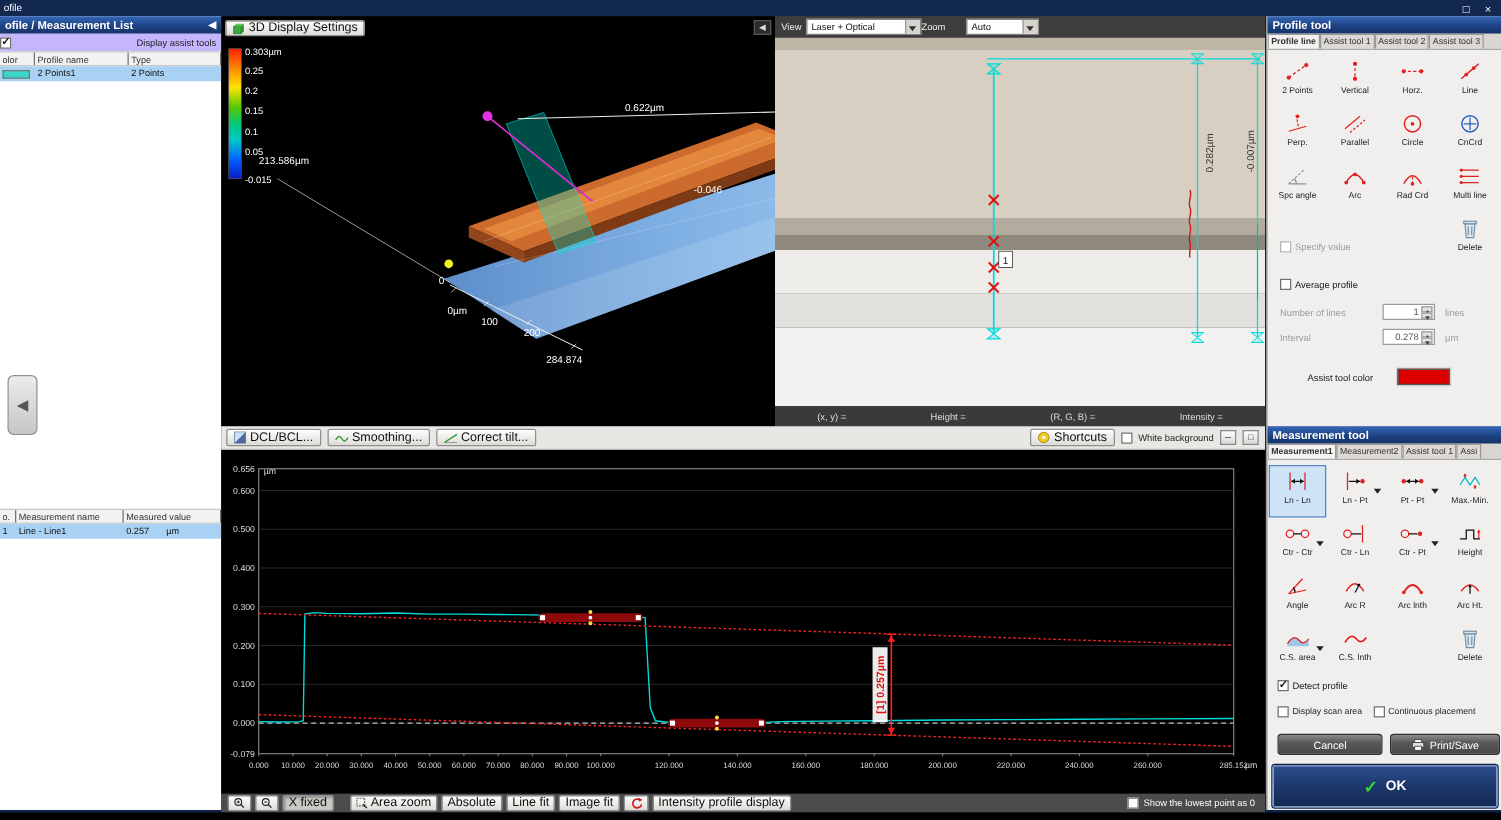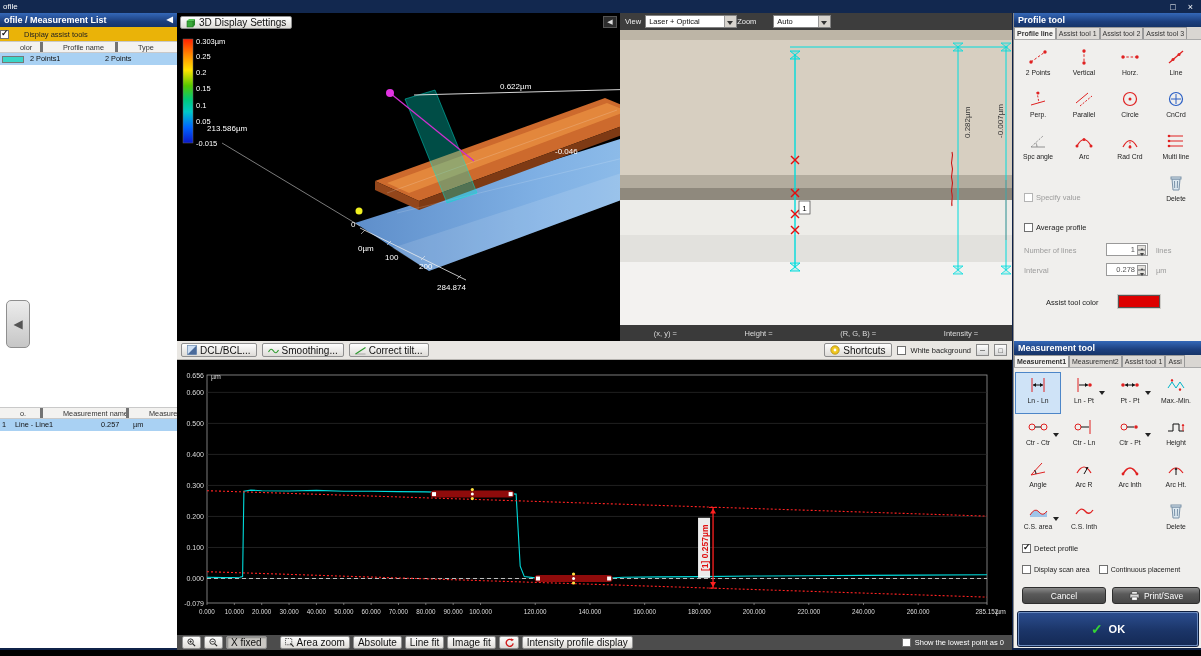--- a/index.html
+++ b/index.html
@@ -30,21 +30,21 @@
 .numin{position:absolute;height:13px;background:#fff;border:1px solid #9a9a9a;font-size:7.5px;color:#555;text-align:right;padding-right:12px;line-height:12px}
 .spin{position:absolute;right:1px;top:1px;width:9px;height:10px;display:flex;flex-direction:column}
 .spin i{flex:1;background:#e4e2de;border:1px solid #9a9a9a;position:relative}
 .spin i::after{content:"";position:absolute;left:1.5px;top:2px;border-left:2px solid transparent;border-right:2px solid transparent}
 .spin i.up::after{border-bottom:3px solid #444}
 .spin i.dn::after{border-top:3px solid #444}
 .dd{position:absolute;background:#fff;border:1px solid #828282;height:13px;font-size:7.5px;color:#111;line-height:12px;padding:0 14px 0 3px;white-space:nowrap;overflow:hidden}
 .dd::after{content:"";position:absolute;right:0;top:0;bottom:0;width:11px;background:#d7d3cd;border-left:1px solid #999}
 .dd::before{content:"";position:absolute;right:3px;top:5px;z-index:1;border-left:3px solid transparent;border-right:3px solid transparent;border-top:4px solid #333}
 .thdr{position:absolute;display:flex;background:#f3f2f0;border-top:1px solid #c9c9c9;border-bottom:1px solid #c9c9c9;font-size:7.3px;color:#333;height:12px;line-height:11px;width:177px}
-.thdr span{border-right:3px solid #737373;padding:0 20px;overflow:hidden;white-space:nowrap;flex:none}
+.thdr span{border-right:1px solid #737373;padding:0 2px;overflow:hidden;white-space:nowrap;flex:none}
 .trow{position:absolute;display:flex;background:#a9d1f3;font-size:7.3px;color:#111;height:12px;line-height:11px;width:177px;cursor:pointer}
 .trow span{padding:0 2px;overflow:hidden;white-space:nowrap;flex:none}
 .statusbar{display:flex;align-items:center;justify-content:space-around;background:#3a3a3a;color:#ddd;font-size:7.5px}
 .winbtn{display:inline-flex;align-items:center;justify-content:center;width:13px;height:12px;background:linear-gradient(#fdfdfd,#d8d8d8);border:1px solid #8a8a8a;font-size:7px;color:#222}
 </style>
 </head>
 <body>
 
 <div id="root">
 
@@ -54,21 +54,21 @@
       <span>□</span>
       <span>×</span>
     </span>
   </div>
 
   <div class="abs" style="left:0;top:13;width:177px;height:635px;background:#fff;top:13px">
     <div class="hdr" style="position:relative">
       <span>ofile / Measurement List</span>
       <span class="abs" style="right:4px;top:0;font-size:8px">◀</span>
     </div>
-    <div class="abs" style="left:0;top:14px;width:177px;height:14px;background:#eab308;display:flex;align-items:center;justify-content:flex-start;gap:15px;padding-right:4px">
+    <div class="abs" style="left:0;top:14px;width:177px;height:14px;background:#c4b5fd;display:flex;align-items:center;justify-content:space-between;gap:3px;padding-right:4px">
       <span class="cb checked"></span>
       <span class="lbl">Display assist tools</span>
     </div>
     <div class="thdr" style="left:0;top:28px">
       <span style="width:28px">olor</span>
       <span style="width:75px">Profile name</span>
       <span style="width:74px">Type</span>
     </div>
     <div class="trow" style="left:0;top:40px">
       <span style="width:28px;display:flex;align-items:center">

